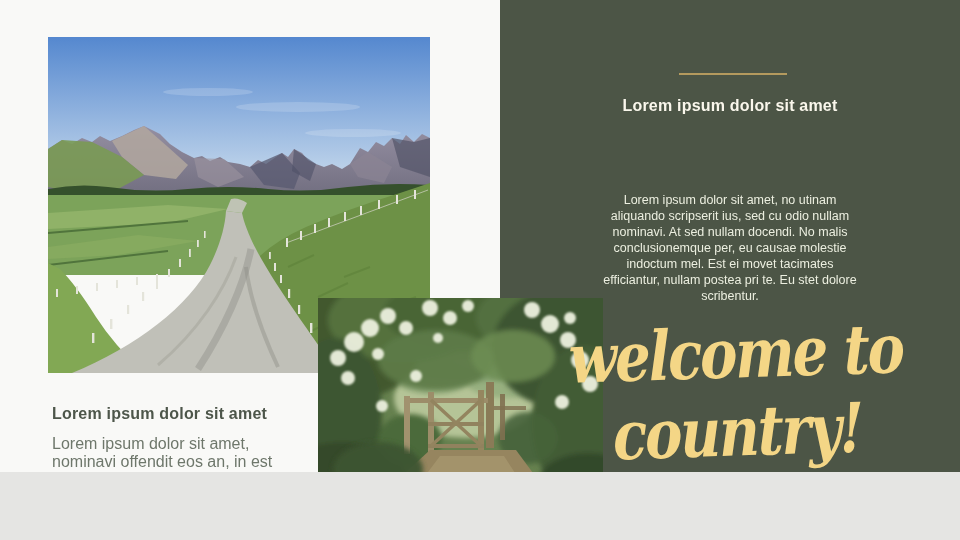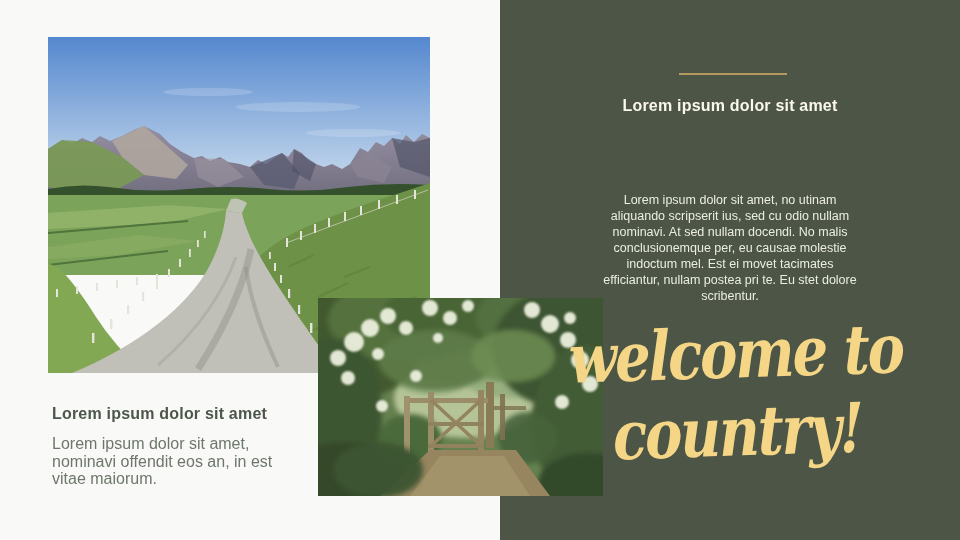--- a/index.html
+++ b/index.html
@@ -3,21 +3,21 @@
 <meta charset="utf-8">
 <style>
   :root{
     --page-bg:#f9f9f7; --panel-bg:#4c5546; --divider:#b49a5e;
     --heading-light:#faf7ec; --body-light:#ecefe0; --script:#f4d686;
     --heading-dark:#4d564a; --body-dark:#6e776b;
   }
   *{margin:0;padding:0;box-sizing:border-box;}
   html,body{width:960px;height:540px;overflow:hidden;}
   body{font-family:"Liberation Sans",sans-serif;background:#e5e5e3;}
-  .slide{position:relative;width:960px;height:540px;background:var(--page-bg);overflow:hidden;}
+  .slide{position:relative;width:960px;height:472px;background:var(--page-bg);overflow:hidden;}
 
   .green-panel{position:absolute;left:500px;top:0;width:460px;height:540px;background:var(--panel-bg);}
   .divider{position:absolute;left:179px;top:73px;width:108px;height:2px;background:var(--divider);}
   .panel-heading{position:absolute;left:20px;top:97px;width:420px;text-align:center;
     font-size:16px;font-weight:bold;color:var(--heading-light);letter-spacing:.2px;}
   .panel-body{position:absolute;left:101px;top:152px;width:258px;text-align:center;
     font-size:12.5px;line-height:16px;color:var(--body-light);margin-top:40px;}
 
   .script-title{position:absolute;left:545px;top:314px;width:380px;text-align:center;z-index:30;
     font-family:"DejaVu Serif",serif;font-style:italic;font-weight:bold;

